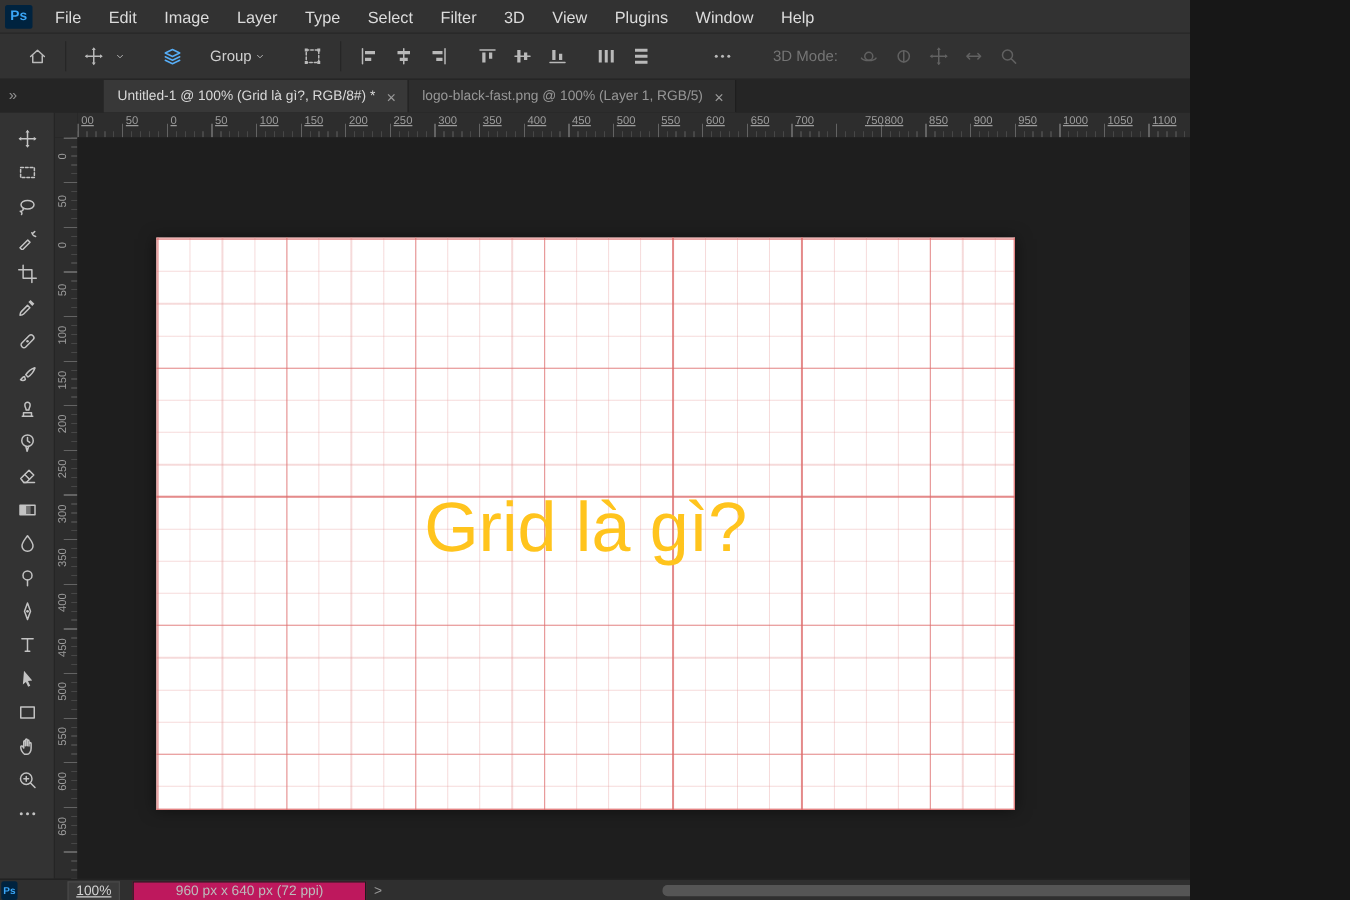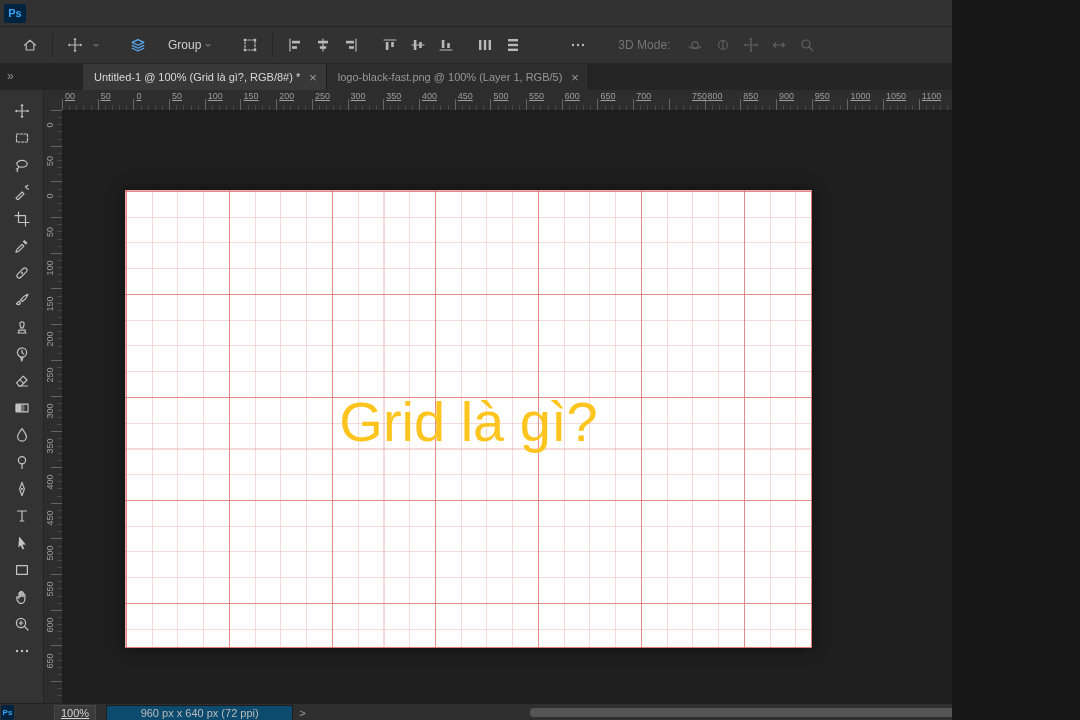--- a/index.html
+++ b/index.html
@@ -81,32 +81,46 @@
   .rp-icon{position:absolute;left:9px;width:30px;height:30px;display:flex;align-items:center;justify-content:center;color:#c2c2c2;}
   .rp-icon svg{width:19px;height:19px;}
   .rp-edge{position:absolute;left:40px;width:14px;height:14px;border:1px solid #8e8e8e;border-radius:2px;}
 
   
   .statusbar{position:absolute;left:0;top:703px;width:1030px;height:17px;background:#2f2f2f;
              border-top:1px solid #222222;display:flex;align-items:center;font-size:11px;color:#c6c6c6;}
   .ps-mini{width:13px;height:15px;margin-left:1px;background:#00233f;color:#3aa6f7;font-size:8px;font-weight:bold;
            display:flex;align-items:center;justify-content:center;border-radius:2px;}
   .zoom-box{margin-left:40px;padding:0 6px;line-height:14px;background:#3a3a3a;border:1px solid #484848;color:#d2d2d2;text-decoration:underline;}
-  .doc-info{margin-left:10px;width:185px;text-align:center;line-height:14px;background:#0c4a6e;
+  .doc-info{margin-left:10px;width:185px;text-align:center;line-height:14px;background:#be185d;
             border:1px solid #1d1d1d;color:#bcbcbc;}
   .status-expand{margin-left:6px;color:#9a9a9a;}
   .hscroll{position:absolute;left:530px;top:4px;width:478px;height:9px;background:#555555;border-radius:4px;}
 </style>
 </head>
 <body>
 
 <div class="app">
 
   <div class="menubar">
     <div class="ps-logo">Ps</div>
+    <div id="menu-items" style="display:flex">
+        <span class="menu-item">File</span>
+        <span class="menu-item">Edit</span>
+        <span class="menu-item">Image</span>
+        <span class="menu-item">Layer</span>
+        <span class="menu-item">Type</span>
+        <span class="menu-item">Select</span>
+        <span class="menu-item">Filter</span>
+        <span class="menu-item">3D</span>
+        <span class="menu-item">View</span>
+        <span class="menu-item">Plugins</span>
+        <span class="menu-item">Window</span>
+        <span class="menu-item">Help</span>
+      </div>
   </div>
 
   <div class="optionsbar">
     <span class="obtn" style="margin-left:17px">
         <svg viewBox="0 0 16 16" fill="none" stroke="currentColor" stroke-width="1.2" stroke-linecap="round" stroke-linejoin="round">
           <path d="M2.5 8.2 8 3.2l5.5 5M4.2 7.5V13h7.6V7.5"></path>
         </svg>
       </span>
     <span class="sep"></span>
     <span class="obtn">

